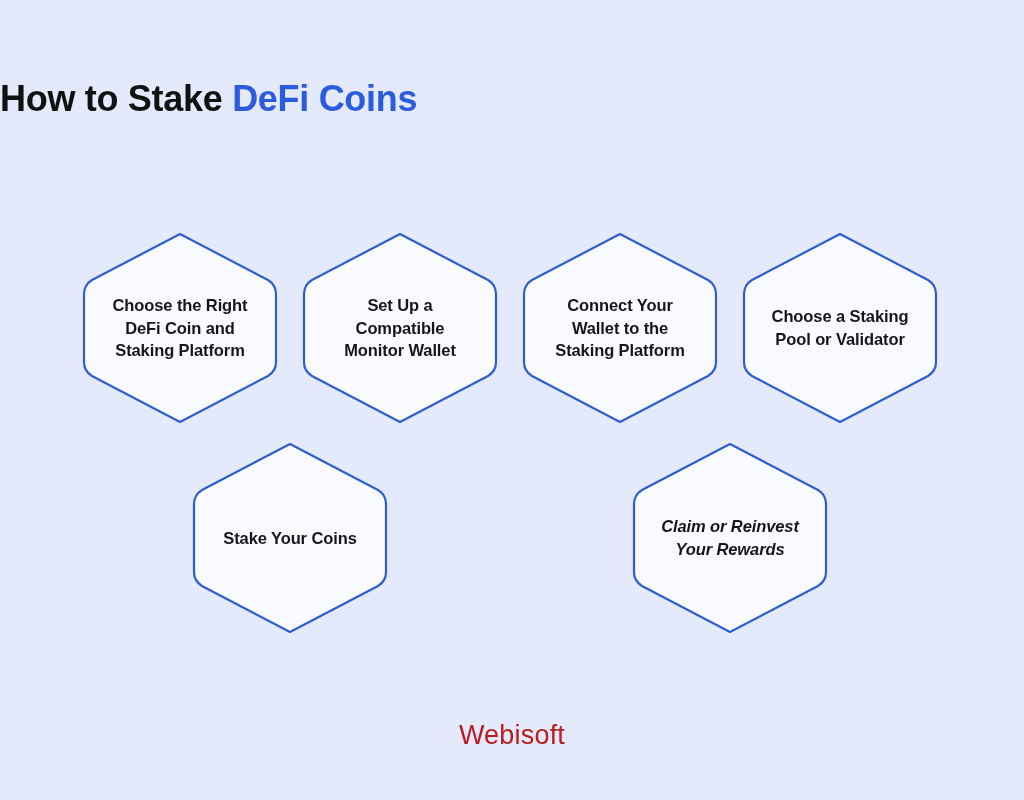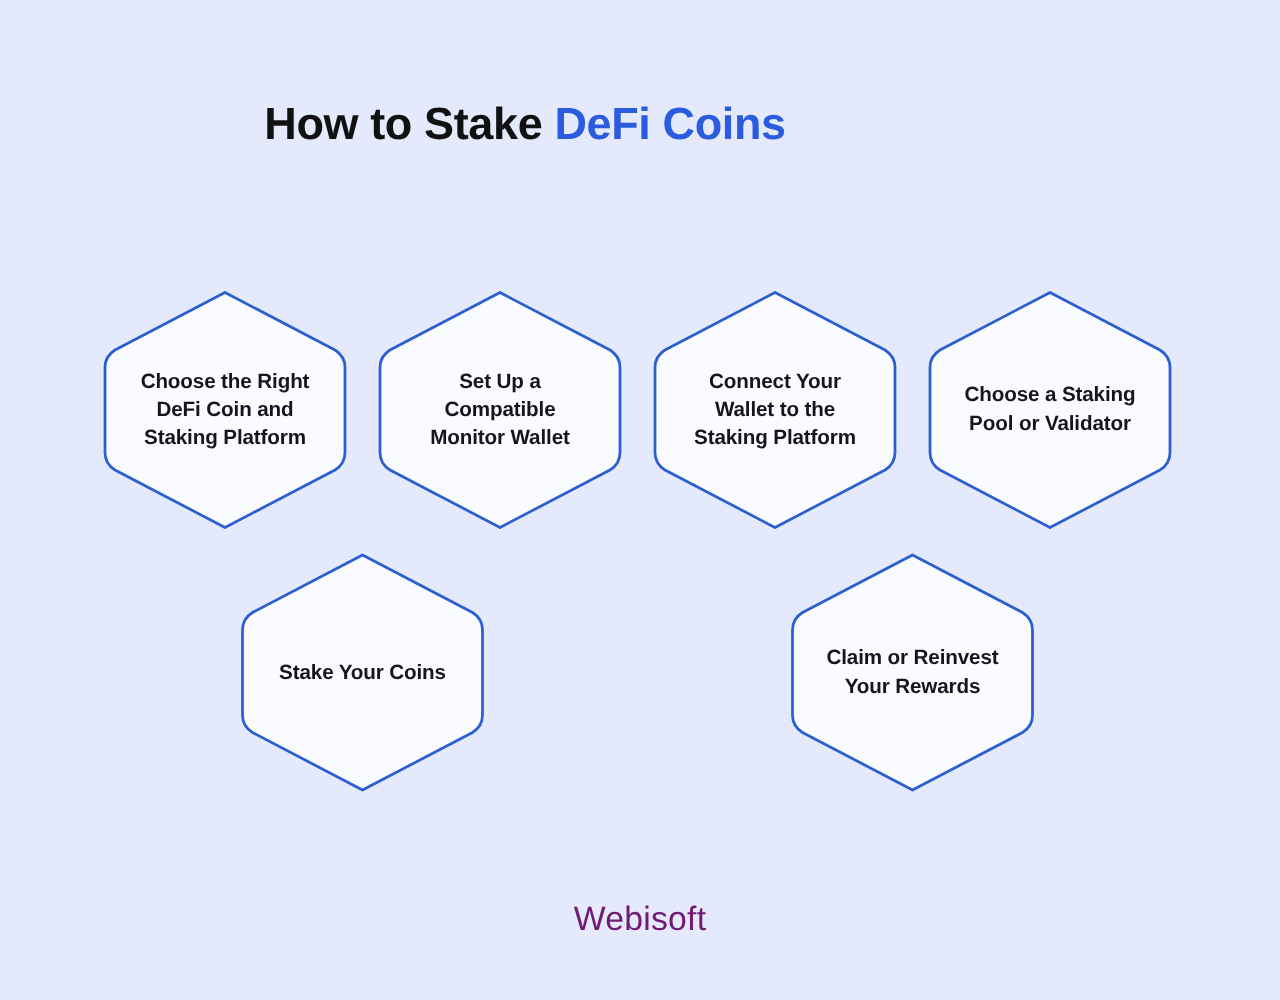--- a/index.html
+++ b/index.html
@@ -22,21 +22,21 @@
     width: 1024px;
     height: 800px;
   }
 
   
   .title {
     position: absolute;
     top: 78px;
     left: 0;
     width: 840px;
-    text-align: center;
+    text-align: left;
     font-size: 36px;
     font-weight: bold;
     letter-spacing: -0.3px;
     color: #111111;
     white-space: nowrap;
   }
   .title .accent { color: #2b5ce0; }
 
   
   .honeycomb {
@@ -84,32 +84,32 @@
   .r1 { top: 230px; }
   .r1.c1 { left: 80px; }
   .r1.c2 { left: 300px; }
   .r1.c3 { left: 520px; }
   .r1.c4 { left: 740px; }
 
   
   .r2 { top: 440px; }
   .r2.c1 { left: 190px; }
   .r2.c2 { left: 410px; }
-  .r2.c3 { left: 630px; }
+  .r2.c3 { left: 630px; font-style: italic; }
 
   
   .brand {
     position: absolute;
     top: 720px;
     left: 0;
     width: 1024px;
     text-align: center;
     font-size: 27px;
     font-weight: normal;
-    color: #701a75;
+    color: #b91c1c;
     letter-spacing: 0.2px;
   }
 </style>
 </head>
 <body>
 
 <div class="canvas">
 
   <h1 class="title">
     <span>How to Stake </span><span class="accent">DeFi Coins</span>

